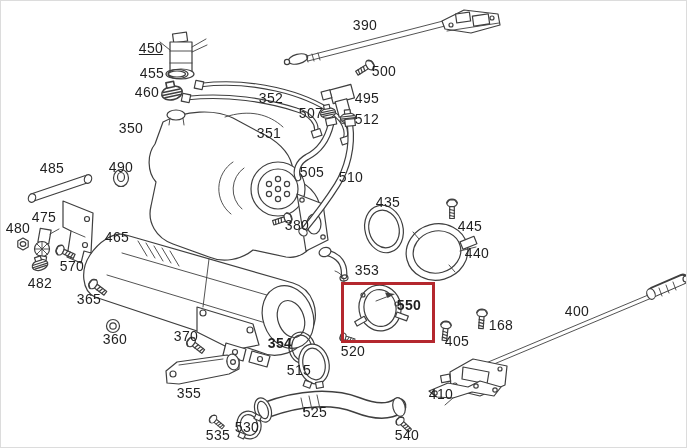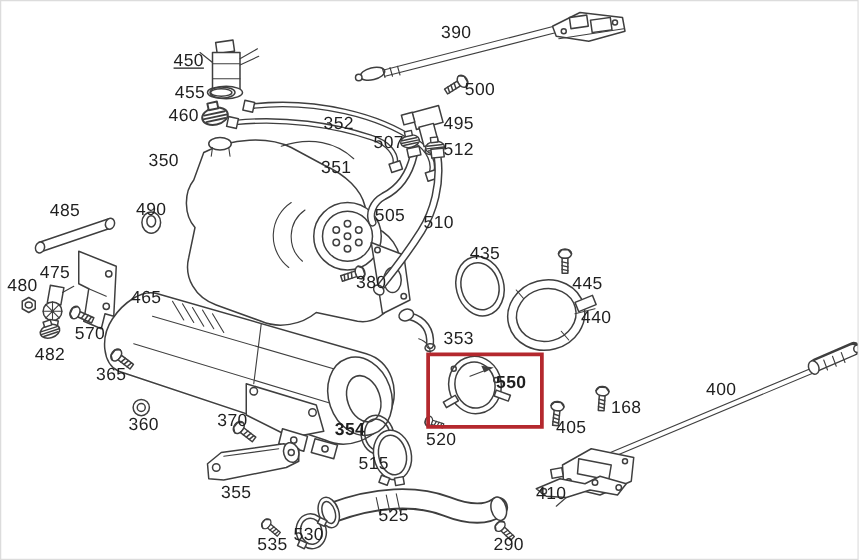--- a/index.html
+++ b/index.html
@@ -327,16 +327,16 @@
       <span class="part-label" style="left: 114px; top: 338px;">360</span>
       <span class="part-label" style="left: 185px; top: 335px;">370</span>
       <span class="part-label" style="left: 352px; top: 350px;">520</span>
       <span class="part-label" style="left: 279px; top: 342px; font-weight: bold;">354</span>
       <span class="part-label" style="left: 298px; top: 369px;">515</span>
       <span class="part-label" style="left: 440px; top: 393px;">410</span>
       <span class="part-label" style="left: 188px; top: 392px;">355</span>
       <span class="part-label" style="left: 314px; top: 411px;">525</span>
       <span class="part-label" style="left: 217px; top: 434px;">535</span>
       <span class="part-label" style="left: 246px; top: 426px;">530</span>
-      <span class="part-label" style="left: 406px; top: 434px;">290</span>
+      <span class="part-label" style="left: 406px; top: 434px;">540</span>
     </div>
 
 </div>
 
 </body></html>

